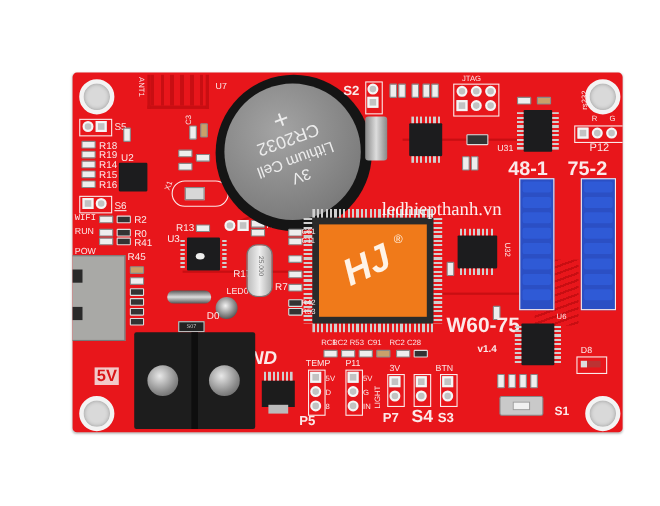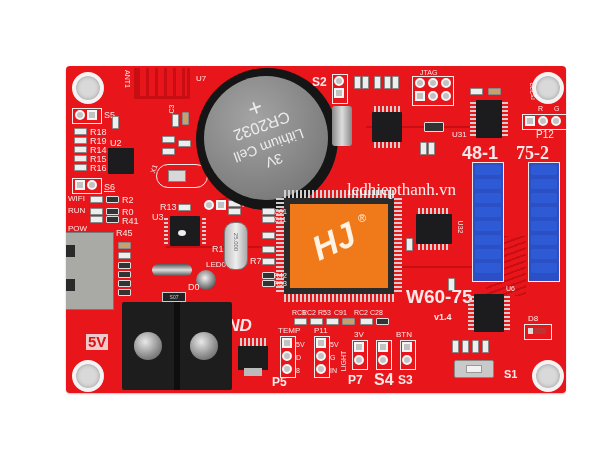--- a/index.html
+++ b/index.html
@@ -75,21 +75,21 @@
   <div class="silk" style="left:84px;top:98px;transform:rotate(-70deg);font-size:7px;">X1</div>
 
   <div class="smd v" style="left:46px;top:50px;"></div>
   <div class="smd v" style="left:106px;top:48px;"></div>
   <div class="smd v" style="left:116px;top:46px;background:#c9a06a;"></div>
   <div class="smd" style="left:96px;top:70px;"></div>
   <div class="smd" style="left:96px;top:82px;"></div>
   <div class="smd" style="left:112px;top:74px;"></div>
   <div class="silk" style="left:102px;top:38px;font-size:7px;transform:rotate(-90deg);">C3</div>
 
-  <div class="silk" style="left:2px;top:128px;font-size:8px;">WIFI</div>
+  <div class="silk" style="left:2px;top:128px;font-size:8px;font-family:Liberation Mono, monospace;">WIFI</div>
   <div class="silk" style="left:2px;top:140px;font-size:8px;">RUN</div>
   <div class="silk" style="left:2px;top:158px;font-size:8px;">POW</div>
   <div class="smd" style="left:24px;top:130px;"></div>
   <div class="smd" style="left:24px;top:142px;"></div>
   <div class="smd" style="left:24px;top:150px;"></div>
   <div class="smd dk" style="left:40px;top:130px;"></div>
   <div class="smd dk" style="left:40px;top:142px;"></div>
   <div class="smd dk" style="left:40px;top:150px;"></div>
   <div class="silk" style="left:56px;top:129px;">R2</div>
   <div class="silk" style="left:56px;top:141px;">R0</div>
@@ -183,21 +183,21 @@
   <div class="silk" style="left:458px;top:20px;font-size:7px;transform:rotate(-90deg);">rs232</div>
   <div class="silk" style="left:472px;top:38px;font-size:7px;">R</div>
   <div class="silk" style="left:488px;top:38px;font-size:7px;">G</div>
   <div class="outline" style="left:456px;top:48px;width:44px;height:14px;"></div>
   <div class="sqpad" style="left:459px;top:50px;"></div>
   <div class="pad" style="left:472px;top:50px;"></div>
   <div class="pad" style="left:485px;top:50px;"></div>
   <div class="silk" style="left:470px;top:64px;font-size:10px;">P12</div>
 
   <div class="silk huge" style="left:396px;top:78px;">48-1</div>
-  <div class="silk huge" style="left:450px;top:78px;font-family:Liberation Serif, serif;">75-2</div>
+  <div class="silk huge" style="left:450px;top:78px;">75-2</div>
 
   <div class="header" style="left:406px;top:96px;width:30px;height:118px;">
     <div class="hrow" style="top:2px;"></div>
     <div class="hrow" style="top:16px;"></div>
     <div class="hrow" style="top:30px;"></div>
     <div class="hrow" style="top:44px;"></div>
     <div class="hrow" style="top:58px;"></div>
     <div class="hrow" style="top:72px;"></div>
     <div class="hrow" style="top:86px;"></div>
     <div class="hrow" style="top:100px;"></div>

